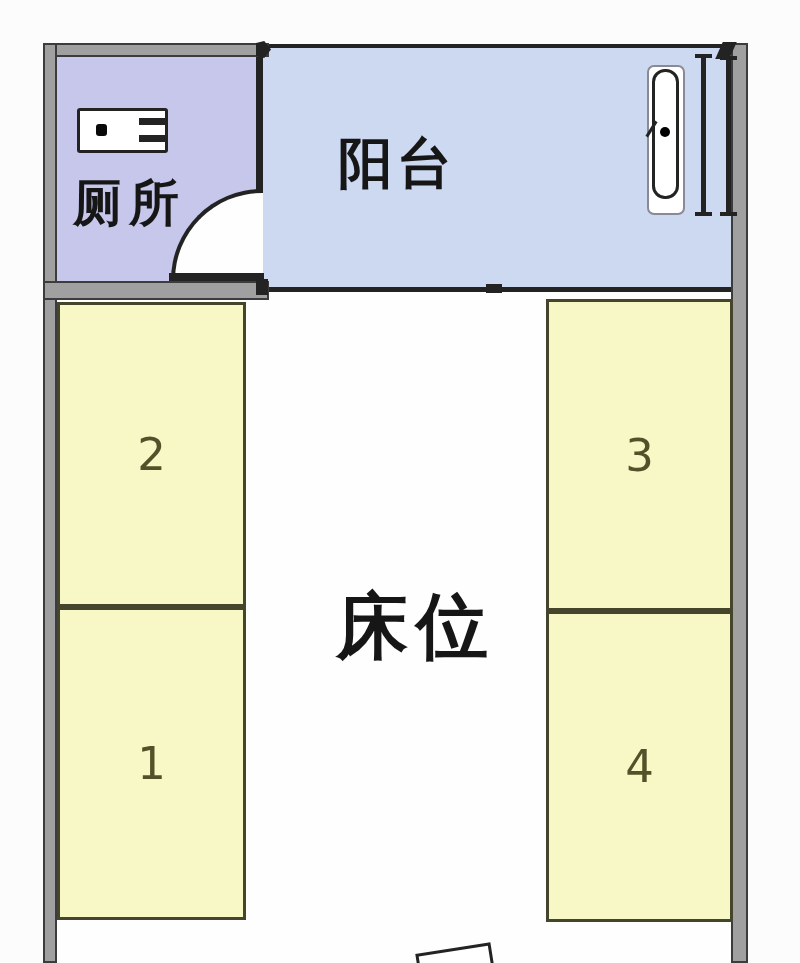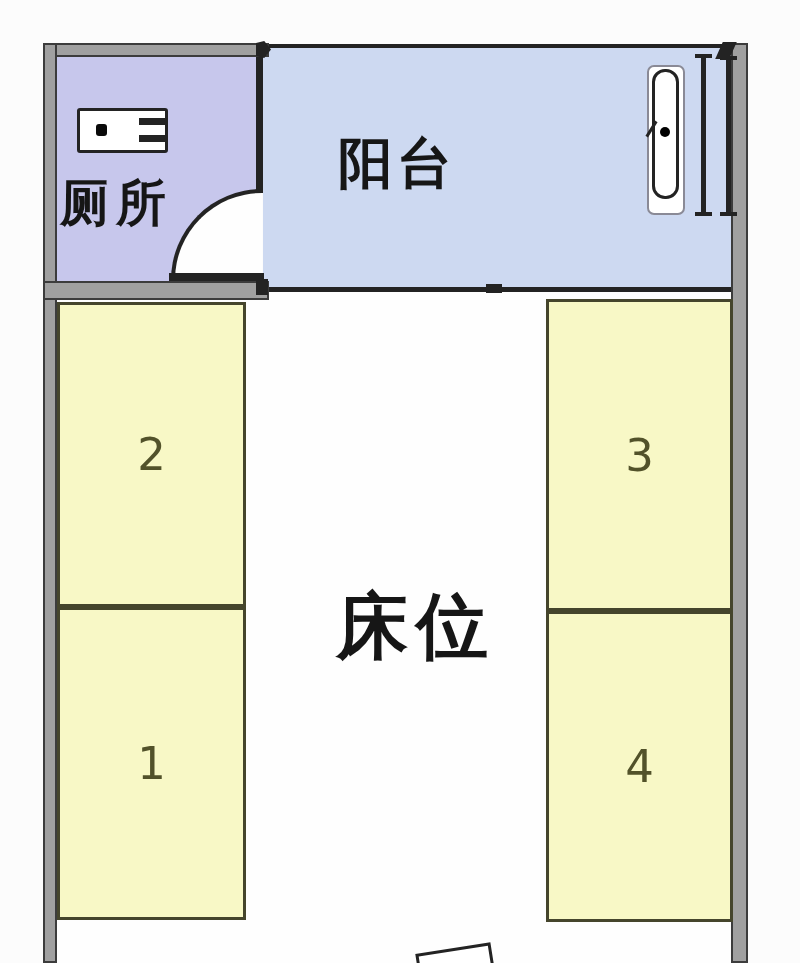--- a/index.html
+++ b/index.html
@@ -93,17 +93,17 @@
   <div class="bed" style="left:546px;top:299px;width:187px;height:312px;">
     <span>3</span>
   </div>
   <div class="bed" style="left:546px;top:611px;width:187px;height:311px;">
     <span>4</span>
   </div>
 
   <div class="abs" style="left:417px;top:948px;width:76px;height:28px;background:#fff;
               border:3px solid var(--line);transform:rotate(-9deg);"></div>
 
-  <div class="cn" style="left:60px;top:178px;font-size:50px;letter-spacing:6px;">厕所</div>
+  <div class="cn" style="left:73px;top:178px;font-size:50px;letter-spacing:6px;">厕所</div>
   <div class="cn" style="left:338px;top:136px;font-size:55px;letter-spacing:4px;">阳台</div>
   <div class="cn" style="left:336px;top:590px;font-size:72px;letter-spacing:8px;">床位</div>
 
 </div>
 
 </body></html>

